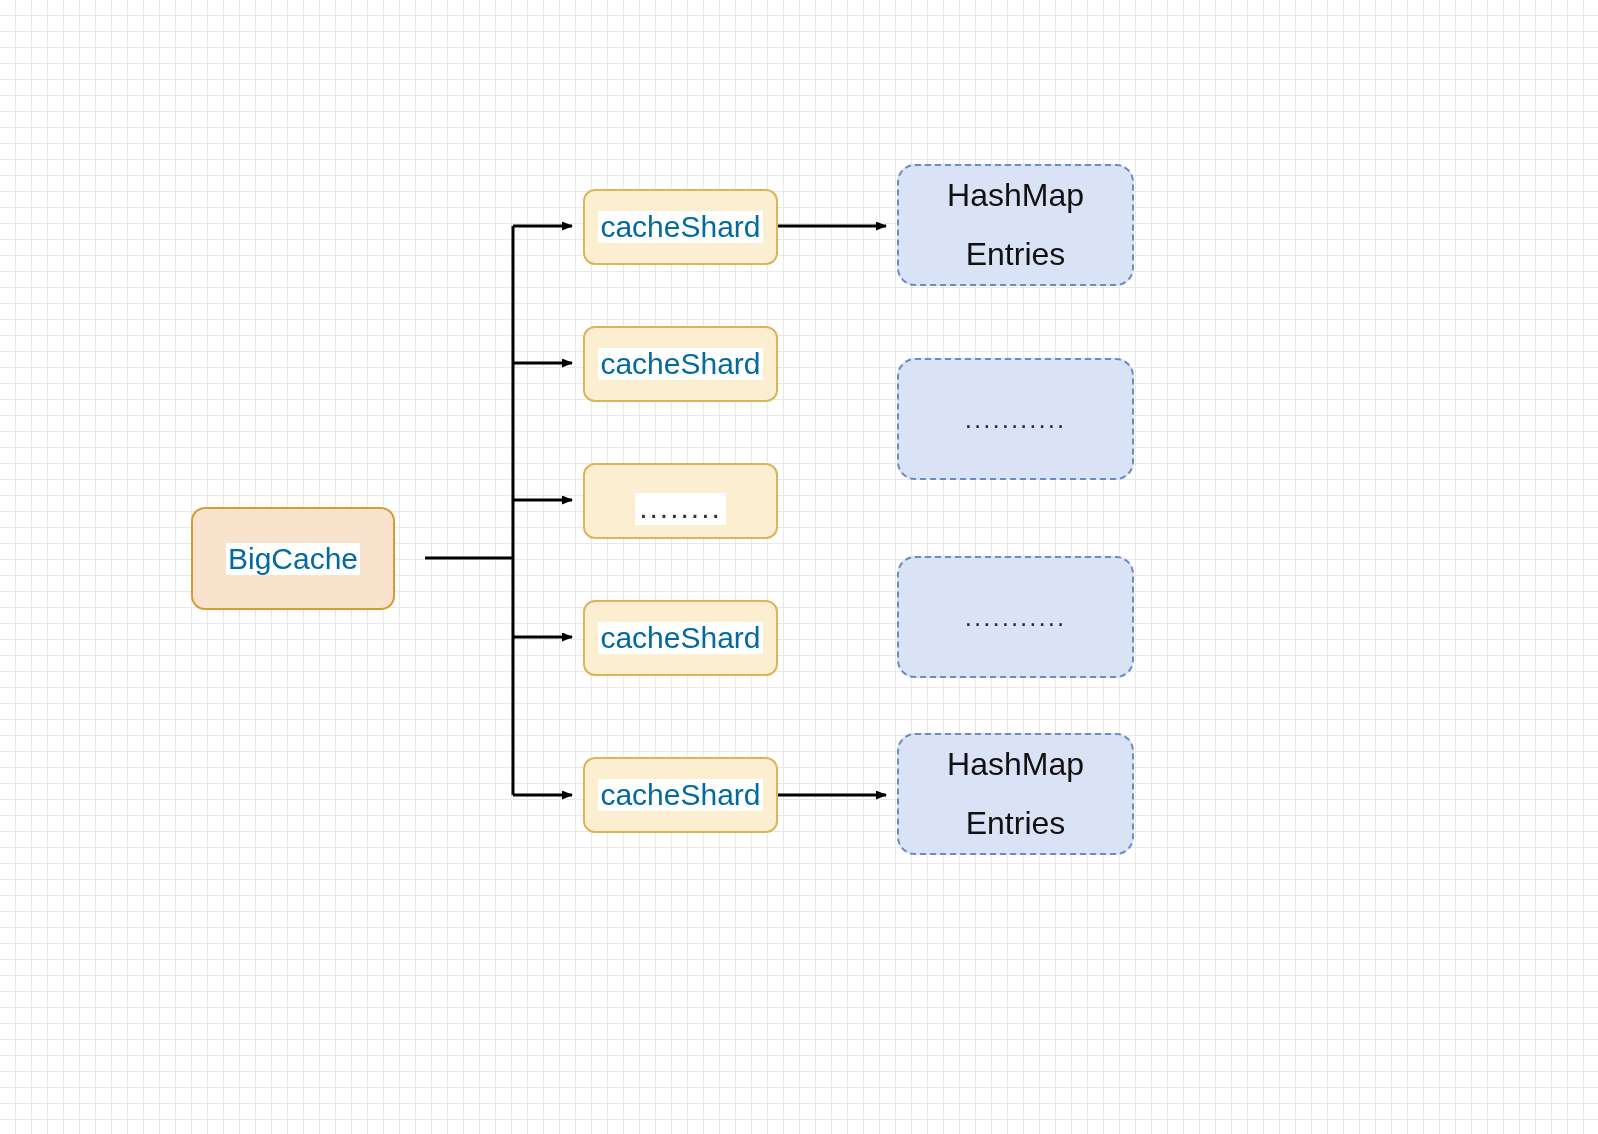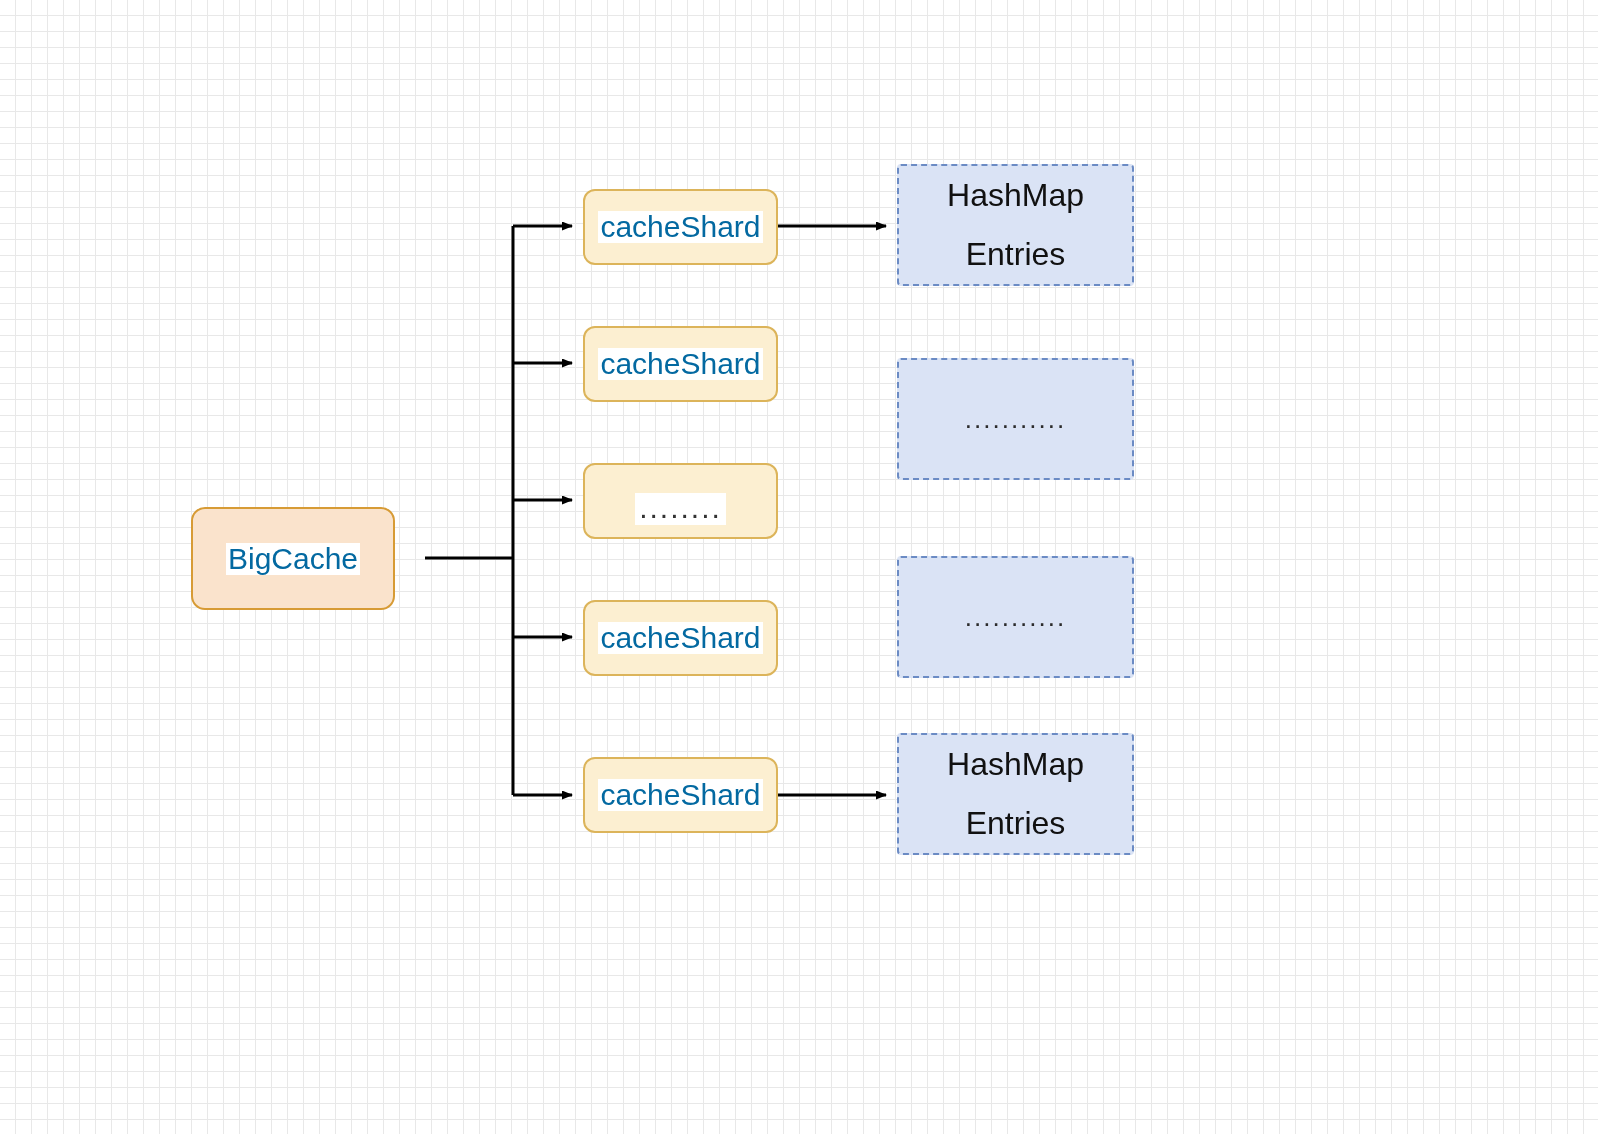--- a/index.html
+++ b/index.html
@@ -59,21 +59,21 @@
   .node-shard {
     background: #fcefd1;
     border: 2px solid #dcb council;
     border: 2px solid #dcb45a;
     border-radius: 12px;
   }
 
   .node-hashmap {
     background: #dae3f5;
     border: 2px dashed #6b8bc4;
-    border-radius: 4px;
+    border-radius: 18px;
   }
 
   .label {
     color: #0369a1;
     font-size: 30px;
     line-height: 1.0;
     white-space: nowrap;
   }
 
   .label-hl {

